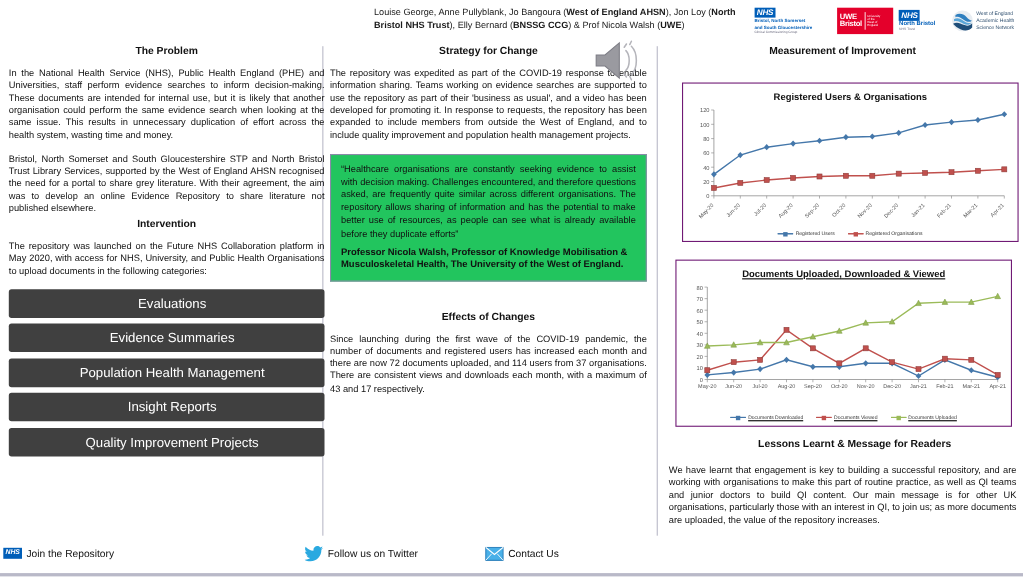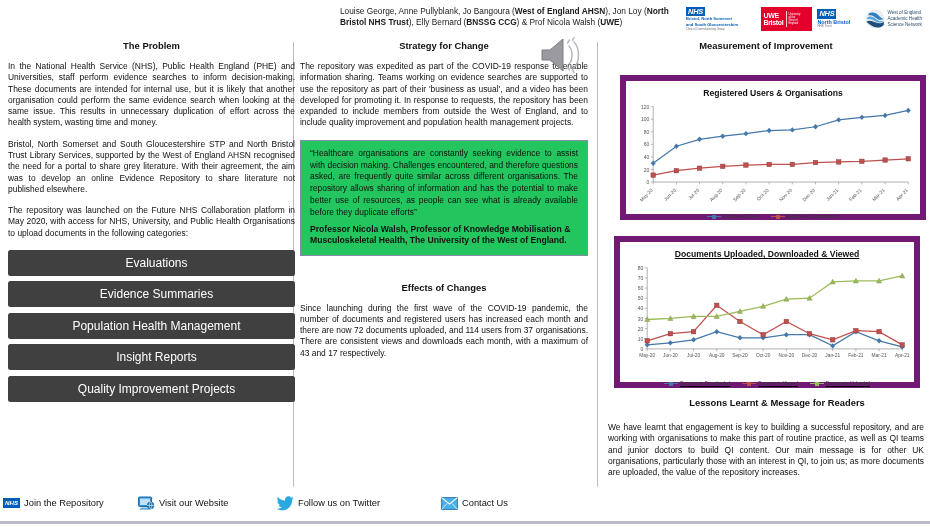--- a/index.html
+++ b/index.html
@@ -78,21 +78,21 @@
     margin-top:11px; border:1px solid #8a8aa8; background:#22c55e;
     padding:7px 9px 8px 9px;
   }
   #quote-text { font-size:8.45px; line-height:1.4; color:#111; text-align:justify; }
   #quote-attrib { margin-top:5px; font-size:8.6px; line-height:1.33; font-weight:bold; color:#111; }
 
   
   #speaker-icon { position:absolute; left:536px; top:32px; width:52px; height:46px; }
 
   
-  .chart-card { border:6px solid #701a75; background:#fff; padding:4px 4px 2px 4px; }
+  .chart-card { border:1px solid #701a75; background:#fff; padding:4px 4px 2px 4px; }
   #chart1-card { position:absolute; left:14px; top:35px; width:306px; height:145px; }
   #chart2-card { position:absolute; left:8px; top:196px; width:306px; height:152px;text-decoration:underline; }
   .chart-title { text-align:center; font-size:8.6px; font-weight:bold; color:#111; margin:3px 0 1px 0; }
   .chart-plot { position:relative; width:100%; }
   .chart-legend {
     display:flex; justify-content:center; align-items:center; gap:12px;
     font-size:4.6px; color:#333; margin-top:1px;
   }
   .chart-legend .li { display:flex; align-items:center; gap:2px; }
   .lswatch { width:14px; height:0; border-top:1.4px solid #000; position:relative; }
@@ -167,20 +167,21 @@
     </div>
   </div>
 
   <div class="vdiv" id="vdiv1"></div>
   <div class="vdiv" id="vdiv2"></div>
 
   <div class="col" id="col-left">
     <div class="sec-head">The Problem</div>
     <div class="body-text">In the National Health Service (NHS), Public Health England (PHE) and Universities, staff perform evidence searches to inform decision-making.  These documents are intended for internal use, but it is likely that another organisation could perform the same evidence search when looking at the same issue. This results in unnecessary duplication of effort across the health system, wasting time and money.</div>
     <div class="body-text">Bristol, North Somerset and South Gloucestershire STP and North Bristol Trust Library Services, supported by the West of England AHSN recognised the need for a portal to share grey literature. With their agreement, the aim was to develop an online Evidence Repository to share literature not published elsewhere.</div>
+    <div class="sec-head" style="margin-top:2px;">Intervention</div>
     <div class="body-text">The repository was launched on the Future NHS Collaboration platform in May 2020, with access for NHS, University, and Public Health Organisations to upload documents in the following categories:</div>
 
     <div id="categories">
       <div class="pill">Evaluations</div>
       <div class="pill">Evidence Summaries</div>
       <div class="pill">Population Health Management</div>
       <div class="pill">Insight Reports</div>
       <div class="pill">Quality Improvement Projects</div>
     </div>
   </div>
@@ -400,32 +401,20 @@
 
     <div class="sec-head" style="position:absolute; left:11px; top:357px; width:320px;">Lessons Learnt &amp; Message for Readers</div>
     <div class="body-text" style="position:absolute; left:2px; top:382px; width:316px;">We have learnt that engagement is key to building a successful repository, and are working with organisations to make this part of routine practice, as well as QI teams and junior doctors to build QI content. Our main message is for other UK organisations, particularly those with an interest in QI, to join us; as more documents are uploaded, the value of the repository increases.</div>
   </div>
 
   <div id="footer">
     <div class="flink" id="flink-0">
       <span class="fico fico-nhs">NHS</span>
       <span>Join the Repository</span>
     </div>
-    <div class="flink" id="flink-1">
-      <span class="fico">
-        <svg width="17" height="15" viewBox="0 0 17 15">
-          <rect x="0.5" y="1" width="13" height="9.5" rx="1" fill="#2f8fd4" stroke="#1a6ba8"></rect>
-          <rect x="2" y="2.5" width="10" height="6.5" fill="#bfe0f5"></rect>
-          <path d="M3 11.5 H11.5 L13 13.8 H1.5 Z" fill="#6aa9d6"></path>
-          <circle cx="12.6" cy="9.4" r="3.6" fill="#1e6fae"></circle>
-          <path d="M9 9.4 H16.2 M12.6 5.8 C14.4 7.4 14.4 11.4 12.6 13 C10.8 11.4 10.8 7.4 12.6 5.8Z" stroke="#d8ecfa" stroke-width="0.7" fill="none"></path>
-        </svg>
-      </span>
-      <span>Visit our Website</span>
-    </div>
     <div class="flink" id="flink-2">
       <span class="fico">
         <svg width="17" height="15" viewBox="0 0 20 17">
           <path d="M19.6 2.2 c-0.7 0.33 -1.5 0.55 -2.3 0.65 0.83 -0.5 1.46 -1.28 1.76 -2.2 -0.78 0.46 -1.64 0.8 -2.55 0.98 C15.78 0.62 14.7 0.1 13.5 0.1 c-2.3 0 -4.16 1.86 -4.16 4.15 0 0.33 0.04 0.64 0.11 0.94 C6 5 3 3.4 1 0.9 0.63 1.5 0.43 2.2 0.43 2.96 c0 1.44 0.73 2.7 1.85 3.45 -0.68 -0.02 -1.32 -0.2 -1.88 -0.52 0 0.02 0 0.04 0 0.05 0 2 1.43 3.68 3.33 4.07 -0.35 0.1 -0.72 0.15 -1.1 0.15 -0.26 0 -0.52 -0.03 -0.77 -0.08 0.53 1.65 2.06 2.85 3.88 2.9 -1.42 1.1 -3.2 1.76 -5.15 1.76 -0.33 0 -0.67 -0.02 -0.99 -0.06 1.84 1.18 4.02 1.86 6.37 1.86 7.65 0 11.84 -6.34 11.84 -11.83 0 -0.18 0 -0.36 -0.01 -0.54 0.81 -0.58 1.52 -1.32 2.08 -2.16 Z" fill="#2aa9e0"></path>
         </svg>
       </span>
       <span>Follow us on Twitter</span>
     </div>
     <div class="flink" id="flink-3">
       <span class="fico">

